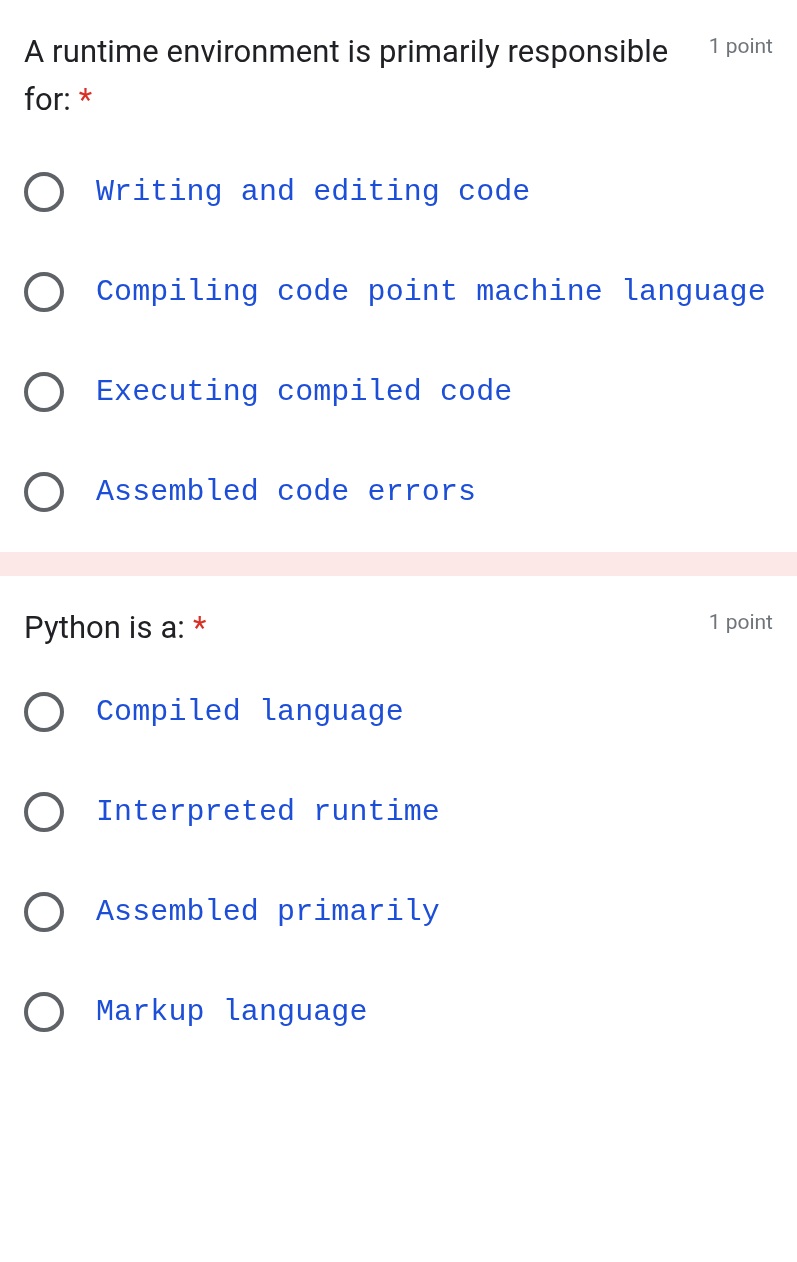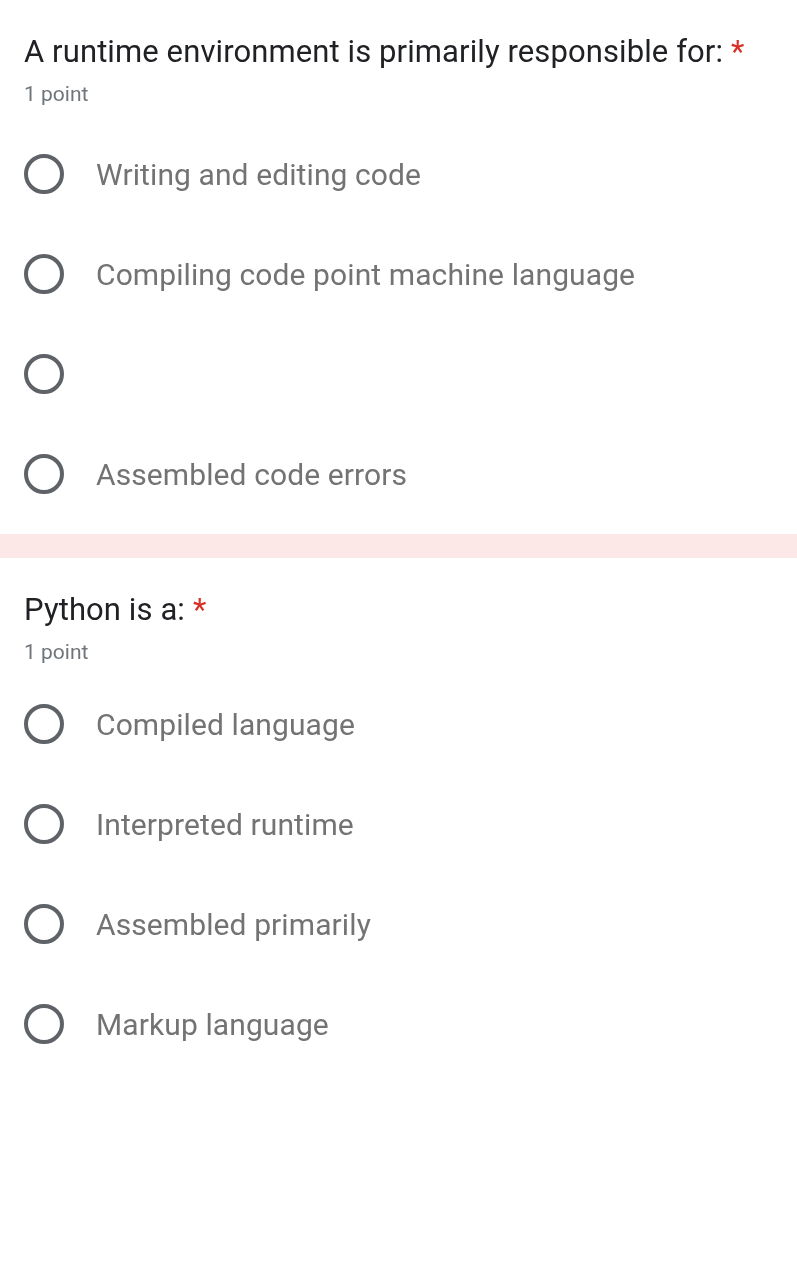--- a/index.html
+++ b/index.html
@@ -14,21 +14,20 @@
     }
     .question-card {
       background: #fff;
       padding: 28px 24px 40px 24px;
     }
     .question-header {
       display: flex;
       align-items: flex-start;
       justify-content: center;
       margin-bottom: 48px;
-      flex-direction: column;
     }
     .question-text-wrap {
       flex: 1;
       padding-right: 12px;
     }
     .question-text {
       font-size: 31px;
       line-height: 1.55;
       color: #202124;
       font-weight: 400;
@@ -60,23 +59,24 @@
     .radio-circle {
       width: 40px;
       height: 40px;
       min-width: 40px;
       border-radius: 50%;
       border: 4px solid #5f6368;
       background: #fff;
     }
     .option-label {
       font-size: 30px;
-      color: #737373;
+      color: #1d4ed8;
       font-weight: 400;
       letter-spacing: 0.1px;
+      font-family: Liberation Mono, monospace;
     }
     .divider {
       height: 24px;
       background: #fce8e6;
       width: 100%;
     }
     .q2-header {
       margin-bottom: 40px;
     }
   </style>
@@ -95,20 +95,21 @@
     <label class="option-row">
       <span class="radio-circle"></span>
       <span class="option-label">Writing and editing code</span>
     </label>
     <label class="option-row">
       <span class="radio-circle"></span>
       <span class="option-label">Compiling code point machine language</span>
     </label>
     <label class="option-row">
       <span class="radio-circle"></span>
+      <span class="option-label">Executing compiled code</span>
     </label>
     <label class="option-row">
       <span class="radio-circle"></span>
       <span class="option-label">Assembled code errors</span>
     </label>
   </div>
 </div>
 
 <div class="divider"></div>
 

